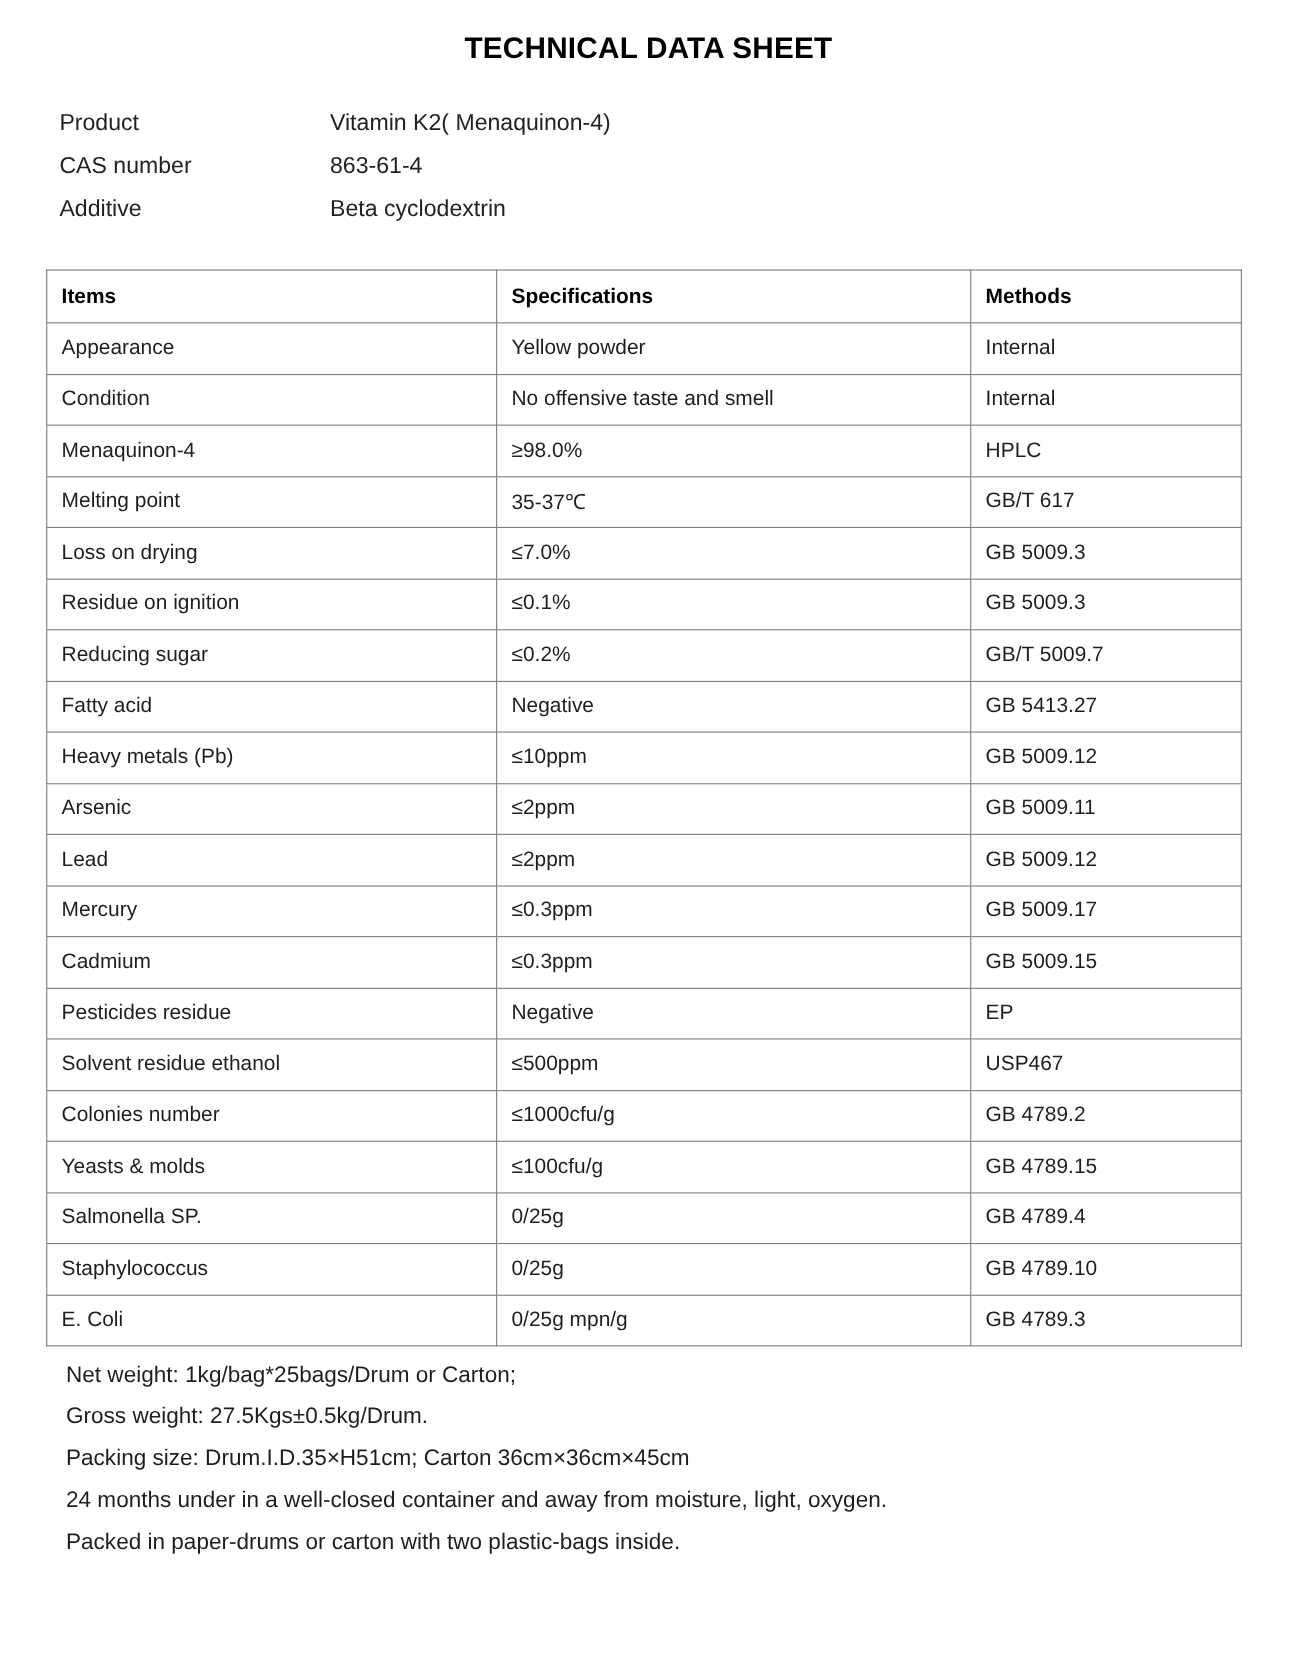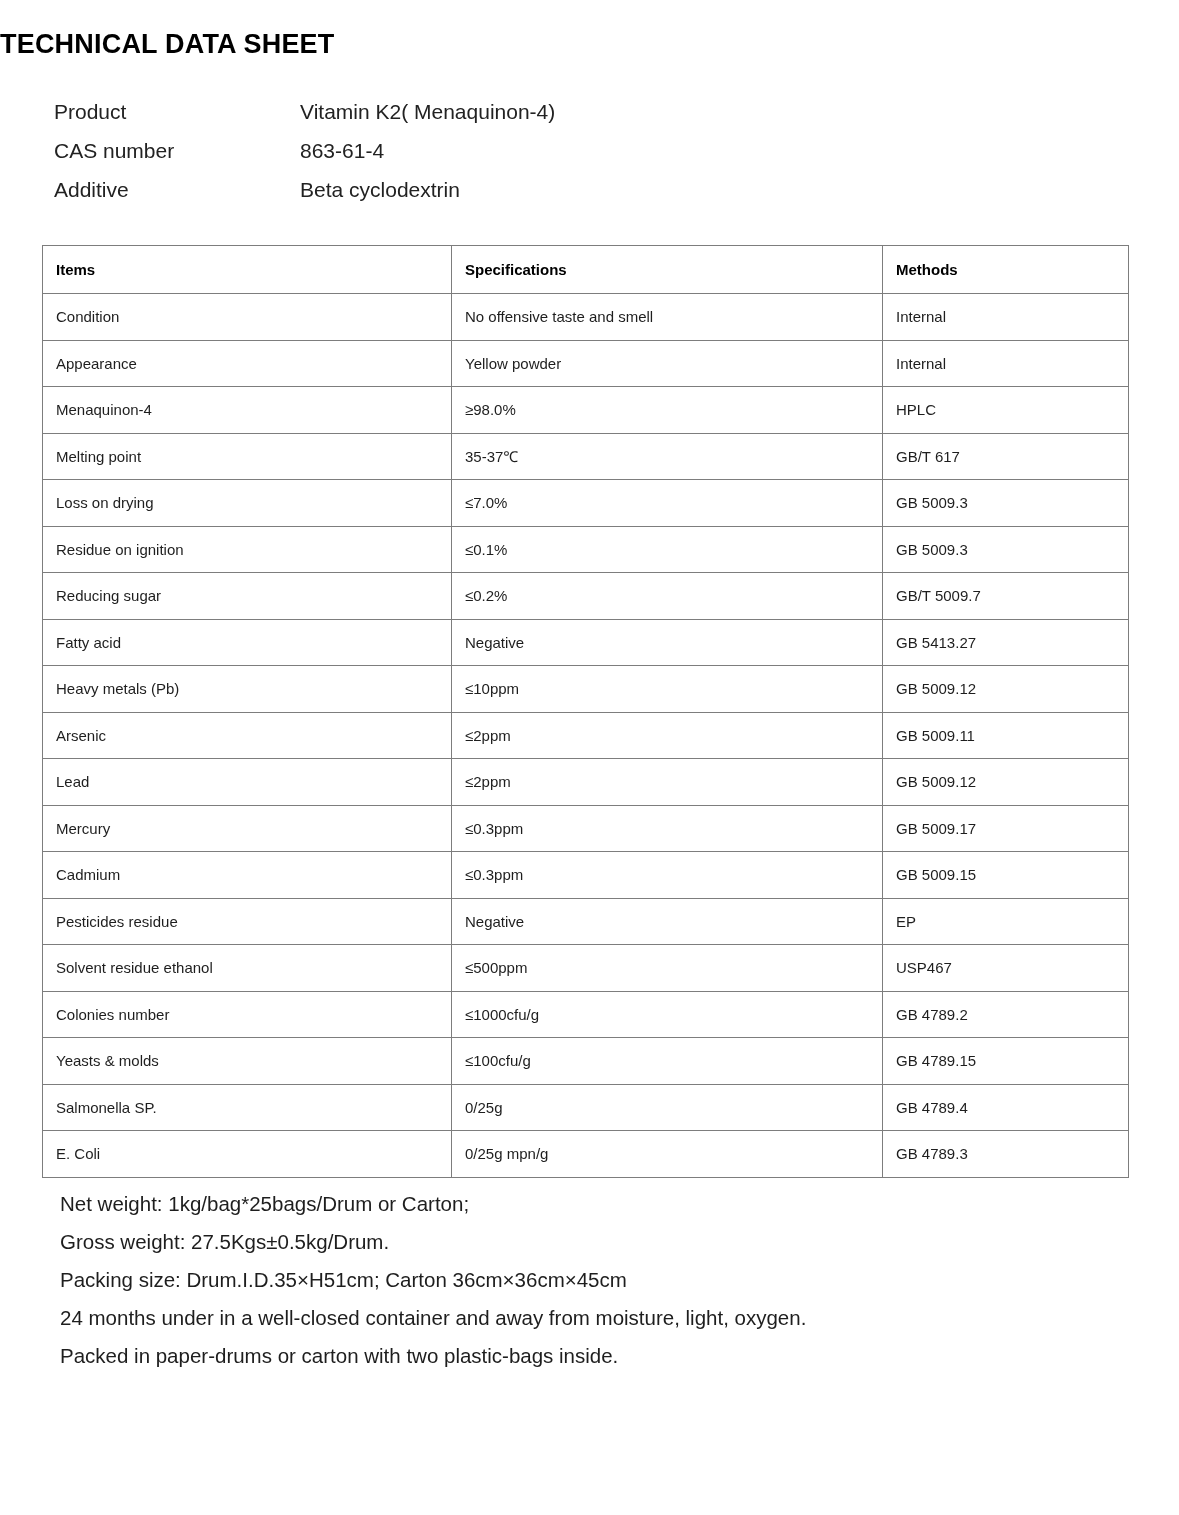--- a/index.html
+++ b/index.html
@@ -19,21 +19,21 @@
   .page {
     width: 1179px;
     height: 1515px;
     box-sizing: border-box;
     padding: 0;
     position: relative;
   }
 
   
   .doc-title {
-    text-align: left;
+    text-align: center;
     font-size: 27px;
     font-weight: bold;
     letter-spacing: 0.2px;
     margin: 0;
     padding-top: 29px;
     color: #000;
   }
 
   
   .meta {
@@ -62,21 +62,21 @@
   
   .spec-table-wrap {
     margin-top: 28px;
     padding-left: 42px;
     padding-right: 51px;
   }
   table.spec-table {
     border-collapse: collapse;
     width: 1086px;
     table-layout: fixed;
-    font-size: 15px;
+    font-size: 19px;
     border-radius: 20px;
   }
   table.spec-table col.c-item   { width: 409px; }
   table.spec-table col.c-spec   { width: 431px; }
   table.spec-table col.c-method { width: 246px; }
 
   table.spec-table th,
   table.spec-table td {
     border: 1px solid #7d7d7d;
     padding: 0 0 0 13px;
@@ -138,30 +138,30 @@
       </colgroup>
       <thead>
         <tr>
             <th>Items</th>
             <th>Specifications</th>
             <th>Methods</th>
           </tr>
       </thead>
       <tbody>
           <tr>
+            <td>Appearance</td>
+            <td>Yellow powder</td>
+            <td>Internal</td>
+          </tr>
+          <tr>
             <td>Condition</td>
             <td>No offensive taste and smell</td>
             <td>Internal</td>
           </tr>
           <tr>
-            <td>Appearance</td>
-            <td>Yellow powder</td>
-            <td>Internal</td>
-          </tr>
-          <tr>
             <td>Menaquinon-4</td>
             <td>≥98.0%</td>
             <td>HPLC</td>
           </tr>
           <tr>
             <td>Melting point</td>
             <td>35-37℃</td>
             <td>GB/T 617</td>
           </tr>
           <tr>
@@ -226,20 +226,25 @@
           </tr>
           <tr>
             <td>Yeasts &amp; molds</td>
             <td>≤100cfu/g</td>
             <td>GB 4789.15</td>
           </tr>
           <tr>
             <td>Salmonella SP.</td>
             <td>0/25g</td>
             <td>GB 4789.4</td>
+          </tr>
+          <tr>
+            <td>Staphylococcus</td>
+            <td>0/25g</td>
+            <td>GB 4789.10</td>
           </tr>
           <tr>
             <td>E. Coli</td>
             <td>0/25g mpn/g</td>
             <td>GB 4789.3</td>
           </tr>
         </tbody>
     </table>
   </div>
 

